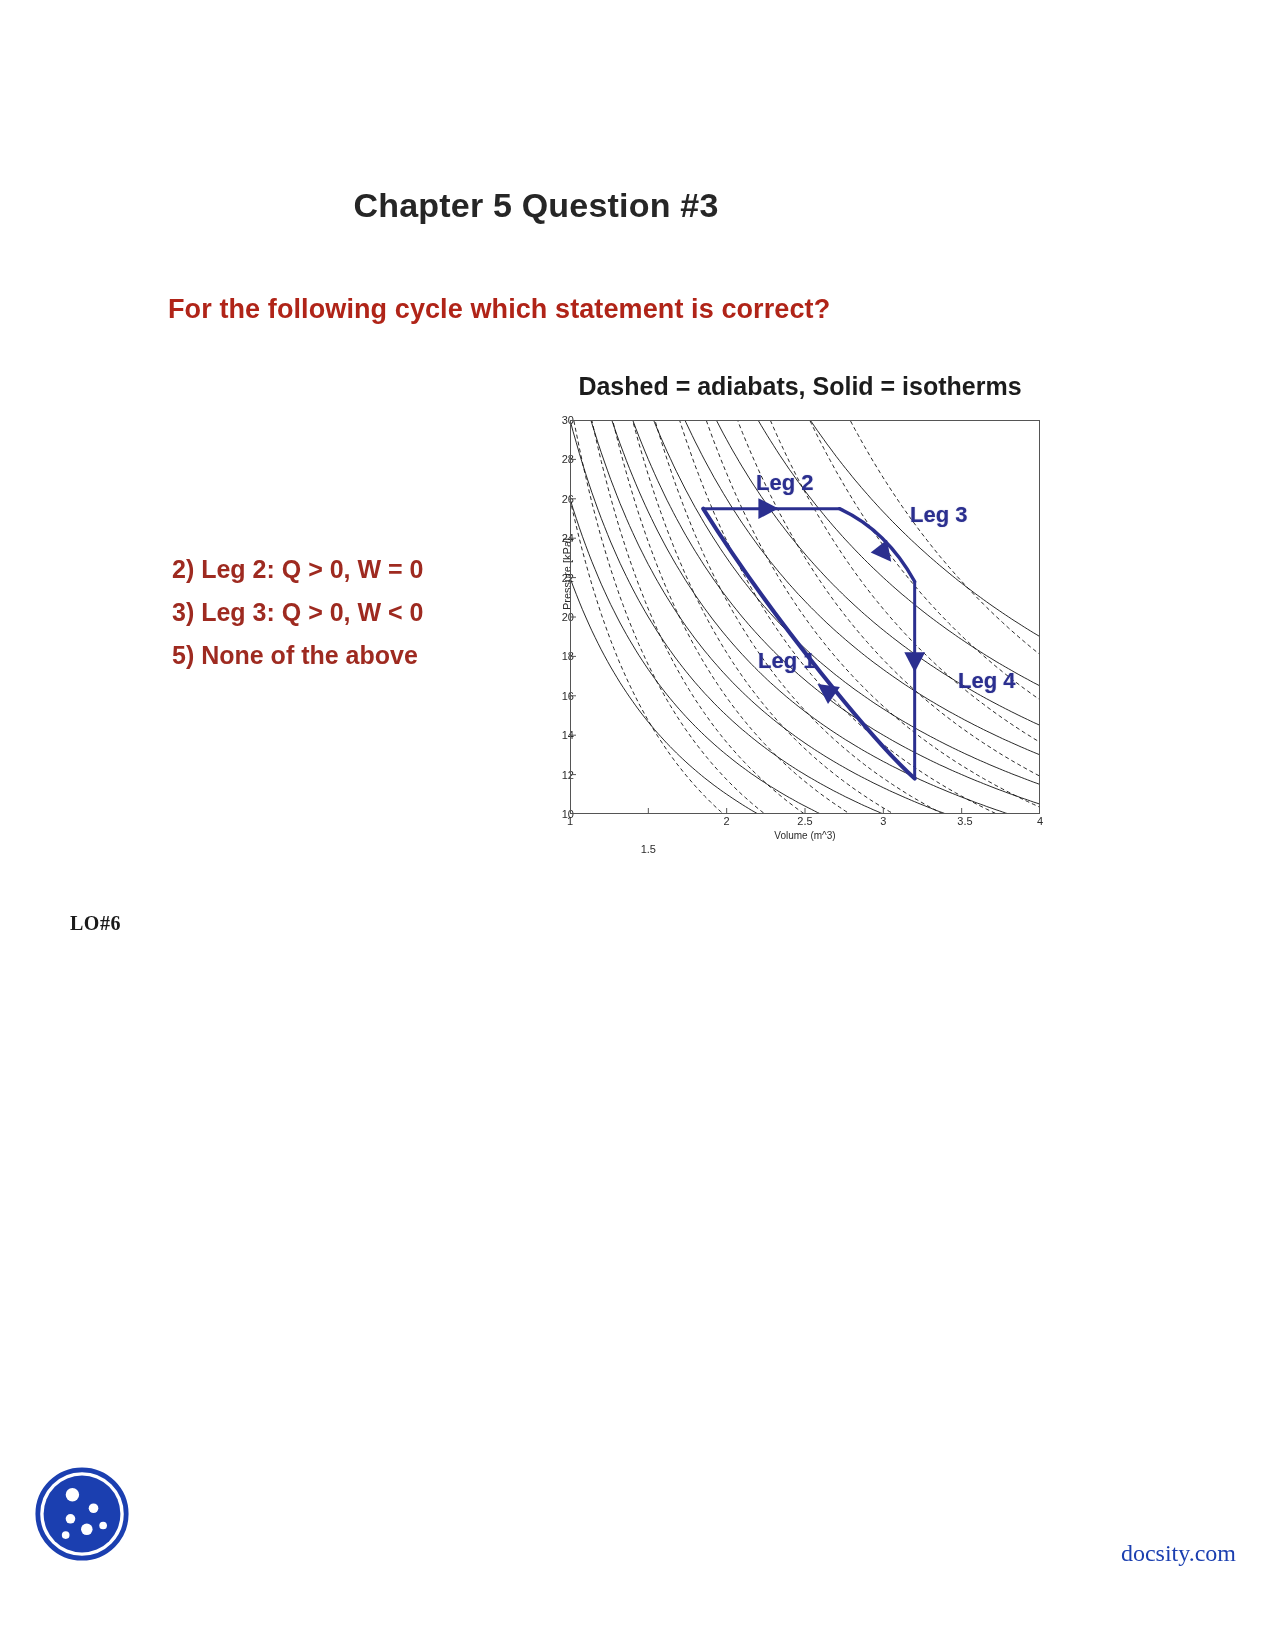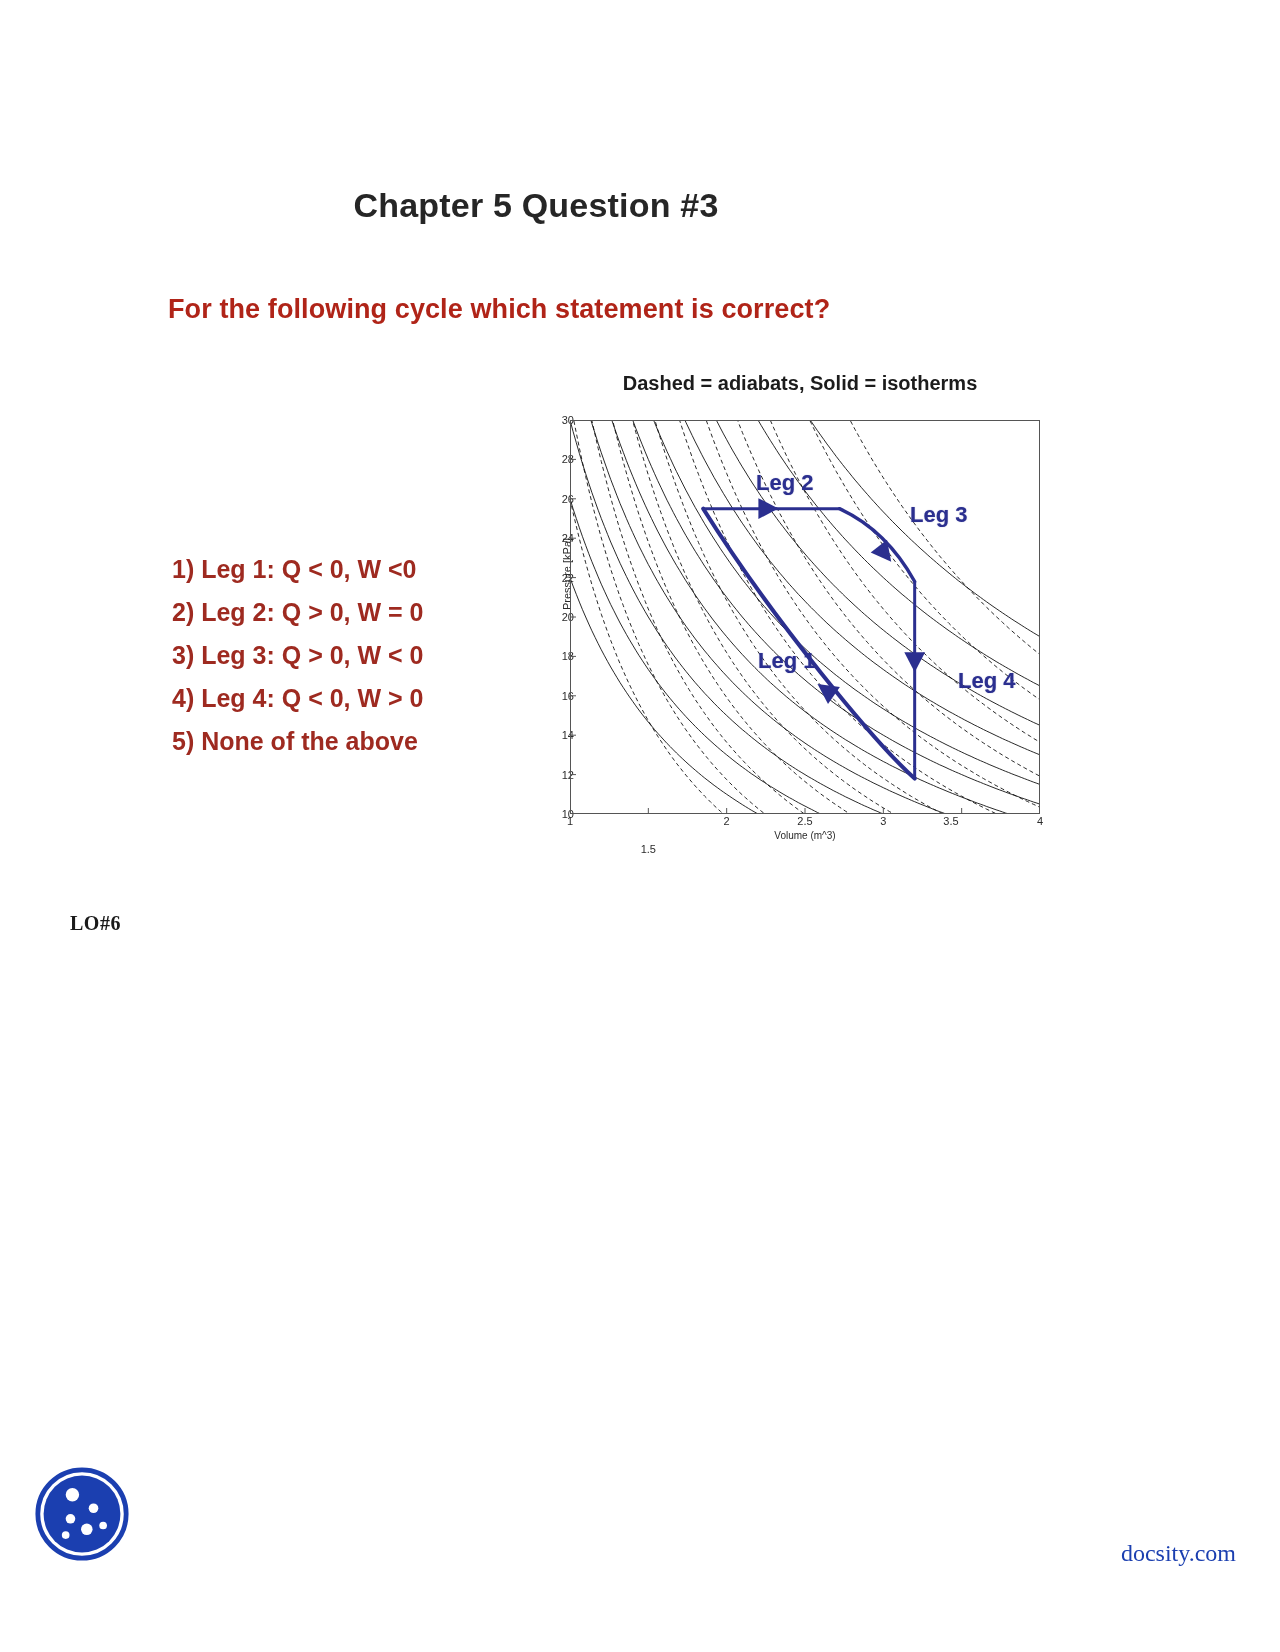--- a/index.html
+++ b/index.html
@@ -74,21 +74,21 @@
     top: 372px;
     width: 520px;
     height: 470px;
   }
   #figure-caption {
     position: absolute;
     left: 0;
     top: 0;
     width: 520px;
     text-align: center;
-    font-size: 20px;
+    font-size: 25px;
     font-weight: bold;
     color: #1c1c1c;
     white-space: nowrap;
   }
 
   
   #plot-area {
     position: absolute;
     left: 30px;
     top: 48px;
@@ -190,24 +190,22 @@
   }
 </style>
 </head>
 <body>
 
 <div id="slide-title">Chapter 5 Question #3</div>
 
 <div id="prompt">For the following cycle which statement is correct?</div>
 
 <div id="options">
-  <div class="option">1) Leg 1: Q &lt; 0, W &lt;0</div>
   <div class="option">2) Leg 2: Q &gt; 0, W = 0</div>
   <div class="option">3) Leg 3: Q &gt; 0, W &lt; 0</div>
-  <div class="option">4) Leg 4: Q &lt; 0, W &gt; 0</div>
   <div class="option">5) None of the above</div>
 </div>
 
 <div id="lo-tag">LO#6</div>
 
 <div id="figure">
 
   <div id="figure-caption">Dashed = adiabats, Solid = isotherms</div>
 
   <div id="ytick-holder">
@@ -222,21 +220,21 @@
       <div class="ytick" style="top: 73.8px;">26</div>
       <div class="ytick" style="top: 34.4px;">28</div>
       <div class="ytick" style="top: -5px;">30</div>
     </div>
   <div id="xtick-holder">
       <div class="xtick" style="left: 0px;">1</div>
       <div class="xtick" style="left: 78.3333px; margin-top: 28px;">1.5</div>
       <div class="xtick" style="left: 156.667px;">2</div>
       <div class="xtick" style="left: 235px;">2.5</div>
       <div class="xtick" style="left: 313.333px;">3</div>
-      <div class="xtick" style="left: 381px; text-align: center;">3.5</div>
+      <div class="xtick" style="left: 395px; text-align: center;">3.5</div>
       <div class="xtick" style="left: 470px;">4</div>
     </div>
   <div id="ylabel">Pressure [kPa]</div>
   <div id="xlabel">Volume (m^3)</div>
 
   <div id="plot-area">
     <svg id="plot-svg" width="470" height="394" viewBox="0 0 470 394">
       <g id="curves-layer">
           <path d="M0.0 157.6 L3.1 166.1 L6.3 174.3 L9.4 182.1 L12.5 189.7 L15.7 197.0 L18.8 204.0 L21.9 210.8 L25.1 217.4 L28.2 223.7 L31.3 229.8 L34.5 235.8 L37.6 241.5 L40.7 247.0 L43.9 252.4 L47.0 257.6 L50.1 262.7 L53.3 267.6 L56.4 272.3 L59.5 276.9 L62.7 281.4 L65.8 285.8 L68.9 290.0 L72.1 294.2 L75.2 298.2 L78.3 302.1 L81.5 305.9 L84.6 309.6 L87.7 313.2 L90.9 316.7 L94.0 320.1 L97.1 323.5 L100.3 326.7 L103.4 329.9 L106.5 333.0 L109.7 336.1 L112.8 339.0 L115.9 341.9 L119.1 344.8 L122.2 347.5 L125.3 350.2 L128.5 352.9 L131.6 355.5 L134.7 358.0 L137.9 360.5 L141.0 362.9 L144.1 365.3 L147.3 367.6 L150.4 369.9 L153.5 372.1 L156.7 374.3 L159.8 376.4 L162.9 378.5 L166.1 380.6 L169.2 382.6 L172.3 384.6 L175.5 386.6 L178.6 388.5 L181.7 390.4 L184.9 392.2 L188.0 394.0 L191.1 395.8 L194.3 397.5 L197.4 399.2 L200.5 400.9 L203.7 402.6 L206.8 404.2 L209.9 405.8 L213.1 407.4 L216.2 408.9 L219.3 410.4 L222.5 411.9 L225.6 413.4 L228.7 414.8 L231.9 416.2 L235.0 417.6 L238.1 419.0 L241.3 420.4 L244.4 421.7 L247.5 423.0 L250.7 424.3 L253.8 425.6 L256.9 426.8 L260.1 428.1 L263.2 429.3 L266.3 430.5 L269.5 431.7 L272.6 432.8 L275.7 434.0 L278.9 435.1 L282.0 436.2 L285.1 437.3 L288.3 438.4 L291.4 439.5 L294.5 440.5 L297.7 441.6 L300.8 442.6 L303.9 443.6 L307.1 444.6 L310.2 445.6 L313.3 446.5 L316.5 447.5 L319.6 448.4 L322.7 449.4 L325.9 450.3 L329.0 451.2 L332.1 452.1 L335.3 453.0 L338.4 453.8 L341.5 454.7 L344.7 455.6 L347.8 456.4 L350.9 457.2 L354.1 458.1 L357.2 458.9 L360.3 459.7 L363.5 460.5 L366.6 461.2 L369.7 462.0 L372.9 462.8 L376.0 463.5 L379.1 464.3 L382.3 465.0 L385.4 465.7 L388.5 466.5 L391.7 467.2 L394.8 467.9 L397.9 468.6 L401.1 469.3 L404.2 469.9 L407.3 470.6 L410.5 471.3 L413.6 471.9 L416.7 472.6 " fill="none" stroke="#111" stroke-width="0.9"></path>
           <path d="M0.0 78.8 L3.1 88.8 L6.3 98.5 L9.4 107.8 L12.5 116.7 L15.7 125.4 L18.8 133.7 L21.9 141.7 L25.1 149.4 L28.2 156.9 L31.3 164.2 L34.5 171.2 L37.6 177.9 L40.7 184.5 L43.9 190.8 L47.0 197.0 L50.1 203.0 L53.3 208.8 L56.4 214.4 L59.5 219.8 L62.7 225.1 L65.8 230.3 L68.9 235.3 L72.1 240.2 L75.2 244.9 L78.3 249.5 L81.5 254.0 L84.6 258.4 L87.7 262.7 L90.9 266.8 L94.0 270.9 L97.1 274.8 L100.3 278.7 L103.4 282.4 L106.5 286.1 L109.7 289.7 L112.8 293.2 L115.9 296.6 L119.1 300.0 L122.2 303.2 L125.3 306.4 L128.5 309.6 L131.6 312.6 L134.7 315.6 L137.9 318.6 L141.0 321.4 L144.1 324.2 L147.3 327.0 L150.4 329.7 L153.5 332.3 L156.7 334.9 L159.8 337.4 L162.9 339.9 L166.1 342.4 L169.2 344.8 L172.3 347.1 L175.5 349.4 L178.6 351.7 L181.7 353.9 L184.9 356.0 L188.0 358.2 L191.1 360.3 L194.3 362.3 L197.4 364.4 L200.5 366.4 L203.7 368.3 L206.8 370.2 L209.9 372.1 L213.1 374.0 L216.2 375.8 L219.3 377.6 L222.5 379.3 L225.6 381.1 L228.7 382.8 L231.9 384.5 L235.0 386.1 L238.1 387.7 L241.3 389.3 L244.4 390.9 L247.5 392.5 L250.7 394.0 L253.8 395.5 L256.9 397.0 L260.1 398.4 L263.2 399.9 L266.3 401.3 L269.5 402.7 L272.6 404.1 L275.7 405.4 L278.9 406.8 L282.0 408.1 L285.1 409.4 L288.3 410.6 L291.4 411.9 L294.5 413.2 L297.7 414.4 L300.8 415.6 L303.9 416.8 L307.1 418.0 L310.2 419.1 L313.3 420.3 L316.5 421.4 L319.6 422.5 L322.7 423.6 L325.9 424.7 L329.0 425.8 L332.1 426.8 L335.3 427.9 L338.4 428.9 L341.5 429.9 L344.7 430.9 L347.8 431.9 L350.9 432.9 L354.1 433.9 L357.2 434.8 L360.3 435.8 L363.5 436.7 L366.6 437.6 L369.7 438.6 L372.9 439.5 L376.0 440.4 L379.1 441.2 L382.3 442.1 L385.4 443.0 L388.5 443.8 L391.7 444.7 L394.8 445.5 L397.9 446.3 L401.1 447.1 L404.2 447.9 L407.3 448.7 L410.5 449.5 L413.6 450.3 L416.7 451.1 L419.9 451.8 L423.0 452.6 L426.1 453.3 L429.3 454.0 L432.4 454.8 L435.5 455.5 L438.7 456.2 L441.8 456.9 L444.9 457.6 L448.1 458.3 L451.2 459.0 L454.3 459.7 L457.5 460.3 L460.6 461.0 L463.7 461.7 L466.9 462.3 L470.0 463.0 " fill="none" stroke="#111" stroke-width="0.9"></path>

